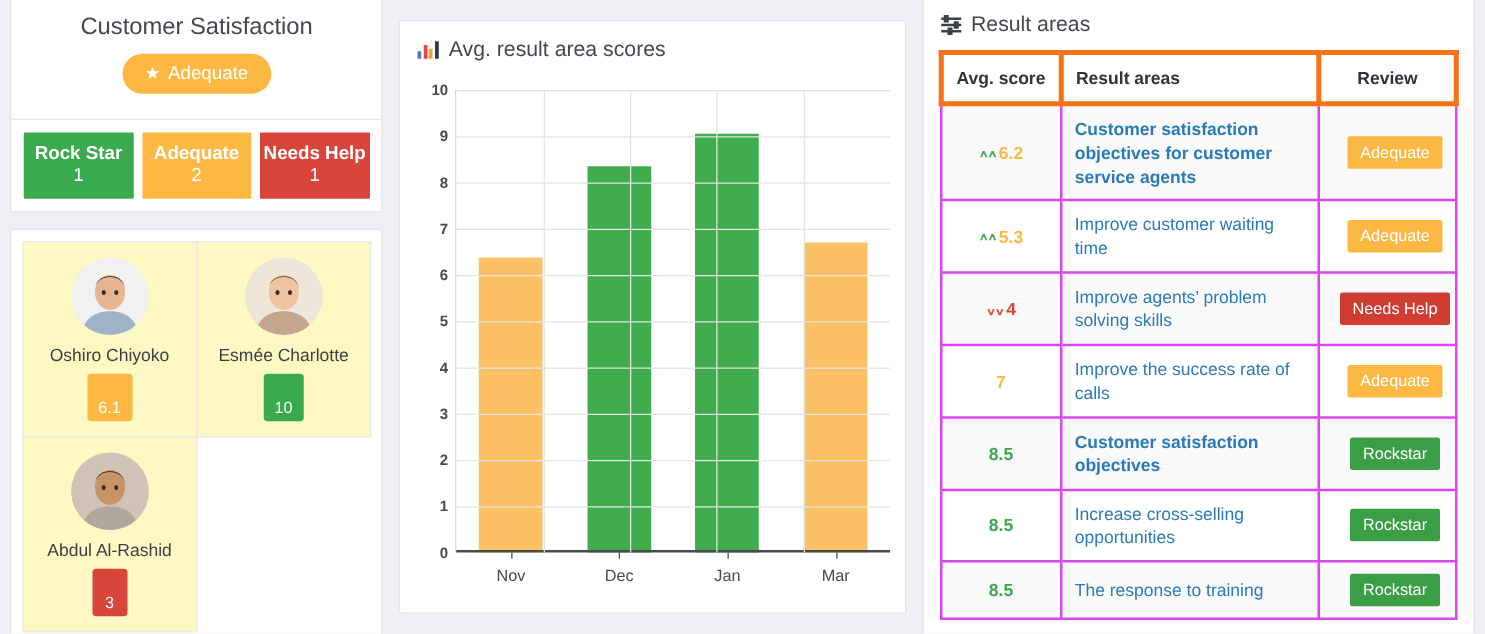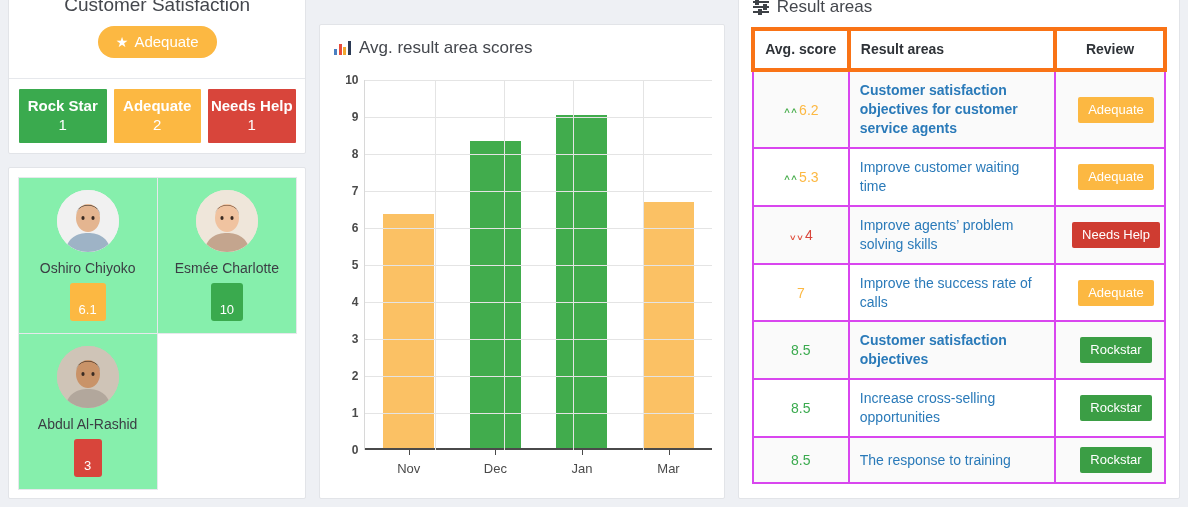--- a/index.html
+++ b/index.html
@@ -6,21 +6,21 @@
   html, body {
     margin: 0; padding: 0;
     width: 1188px; height: 507px;
     background: #eef0f4;
     font-family: "Liberation Sans", sans-serif;
     overflow: hidden;
   }
   .page {
     width: 1188px; height: 507px;
     display: flex;
-    align-items: flex-end;
+    align-items: center;
     padding: 8px 8px;
     gap: 13px;
     background: #eef0f4;
   }
 
   
   .panel {
     background: #ffffff;
     border: 1px solid #e2e4e8;
     border-radius: 2px;
@@ -61,21 +61,21 @@
   .status-box .sb-label { font-size: 15px; font-weight: bold; line-height: 1.15; white-space: nowrap; }
   .status-box .sb-count { font-size: 15px; font-weight: normal; line-height: 1.3; }
 
   .people-card { padding: 9px; }
   .people-grid { display: grid; grid-template-columns: 1fr 1fr; grid-template-rows: 1fr 1fr; }
   .person {
     border: 1px solid #e6e8ec;
     padding: 12px 6px 12px;
     text-align: center;
     margin: -0.5px;
-    background: #86efac;
+    background: #fef9c3;
   }
   .avatar {
     width: 62px; height: 62px; border-radius: 50%;
     margin: 0 auto 8px;
     overflow: hidden;
     position: relative;
   }
   .p-name { font-size: 14px; color: #3b3e44; margin-bottom: 7px; }
   .score-chip {
     display: inline-block;
@@ -140,21 +140,21 @@
   }
   table.ra th.c-score { width: 96px; text-align: center; }
   table.ra th.c-review { width: 110px; text-align: center; margin-top: 20px; }
   table.ra td {
     border: 2px solid #d946ef;
     padding: 9px 10px;
     vertical-align: middle;
     font-size: 14px;
   }
   table.ra tr.alt td { background: #fafafa; }
-  td.score { text-align: center; font-weight: normal; font-size: 14px; white-space: nowrap; }
+  td.score { text-align: center; font-weight: bold; font-size: 14px; white-space: nowrap; }
   td.area a { color: #2a7ab9; text-decoration: none; line-height: 1.35; display: block; }
   td.area.bold a { font-weight: bold; }
   td.review { text-align: center; padding: 9px 4px; overflow: visible; }
   .rev-badge {
     display: inline-block; color: #fff; font-size: 13px;
     padding: 5px 10px 6px; border-radius: 2px; white-space: nowrap;
     position: relative; left: 6px;
   }
   .chev { font-size: 11px; margin-right: 2px; letter-spacing: -1px; }
 </style>

